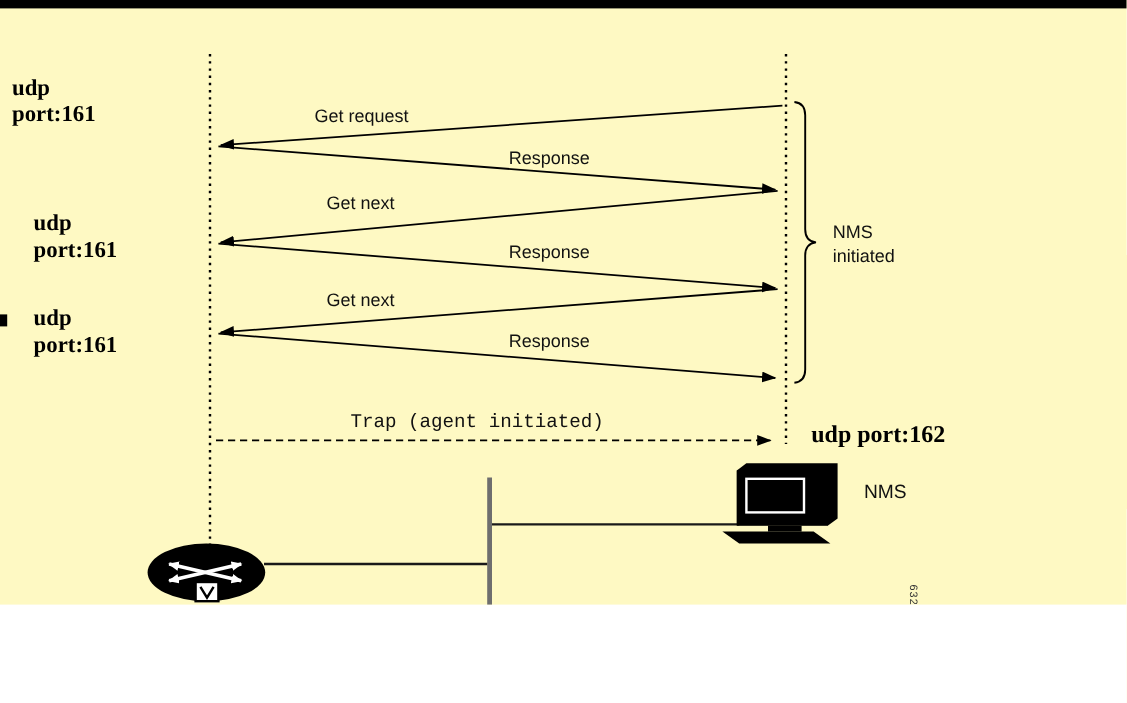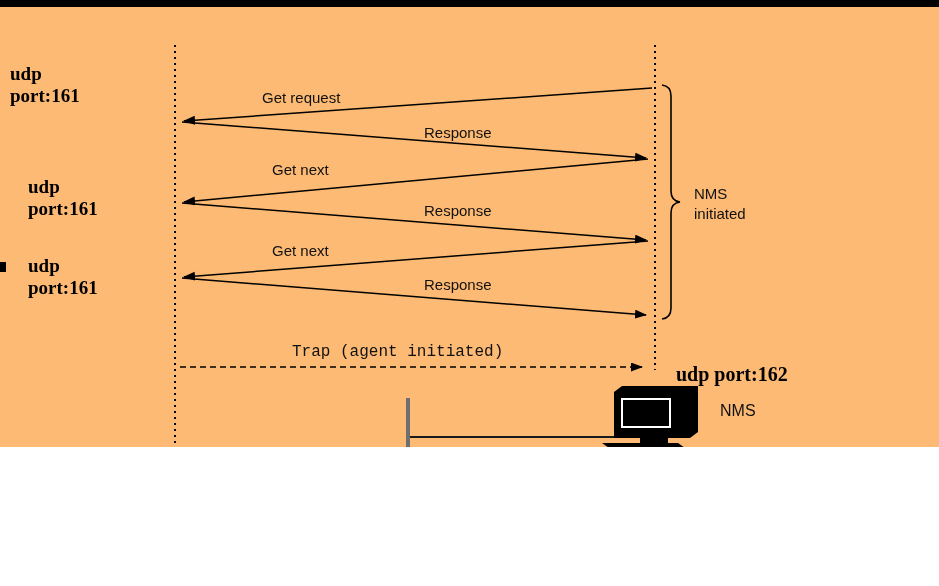--- a/index.html
+++ b/index.html
@@ -1,19 +1,19 @@
 <!DOCTYPE html>
 <html><head>
 <meta charset="utf-8">
 <style>
   html,body{margin:0;padding:0;background:#fff;}
   .stage{
     position:relative;
-    width:939px;height:447px;
-    background:#fdba74;
+    width:939px;height:504px;
+    background:#fef9c3;
     overflow:hidden;
     font-family:"Liberation Sans",sans-serif;
     color:#111;
   }
   .layer{position:absolute;left:0;top:0;}
   .lbl{
     position:absolute;
     font-family:"Liberation Sans",sans-serif;
     font-size:15px;
     color:#111;
@@ -26,21 +26,20 @@
     font-weight:bold;
     font-size:19px;
     line-height:22px;
     color:#000;
   }
   .port162{
     font-family:"Liberation Serif",serif;
     font-weight:bold;
     font-size:20px;
     color:#000;
-    margin-top:12px;
   }
   .brace-lbl{line-height:20px;}
   .caption{
     position:absolute;
     text-align:right;
     font-size:20px;
     line-height:17px;
     color:#111;
   }
   .fig-num{

